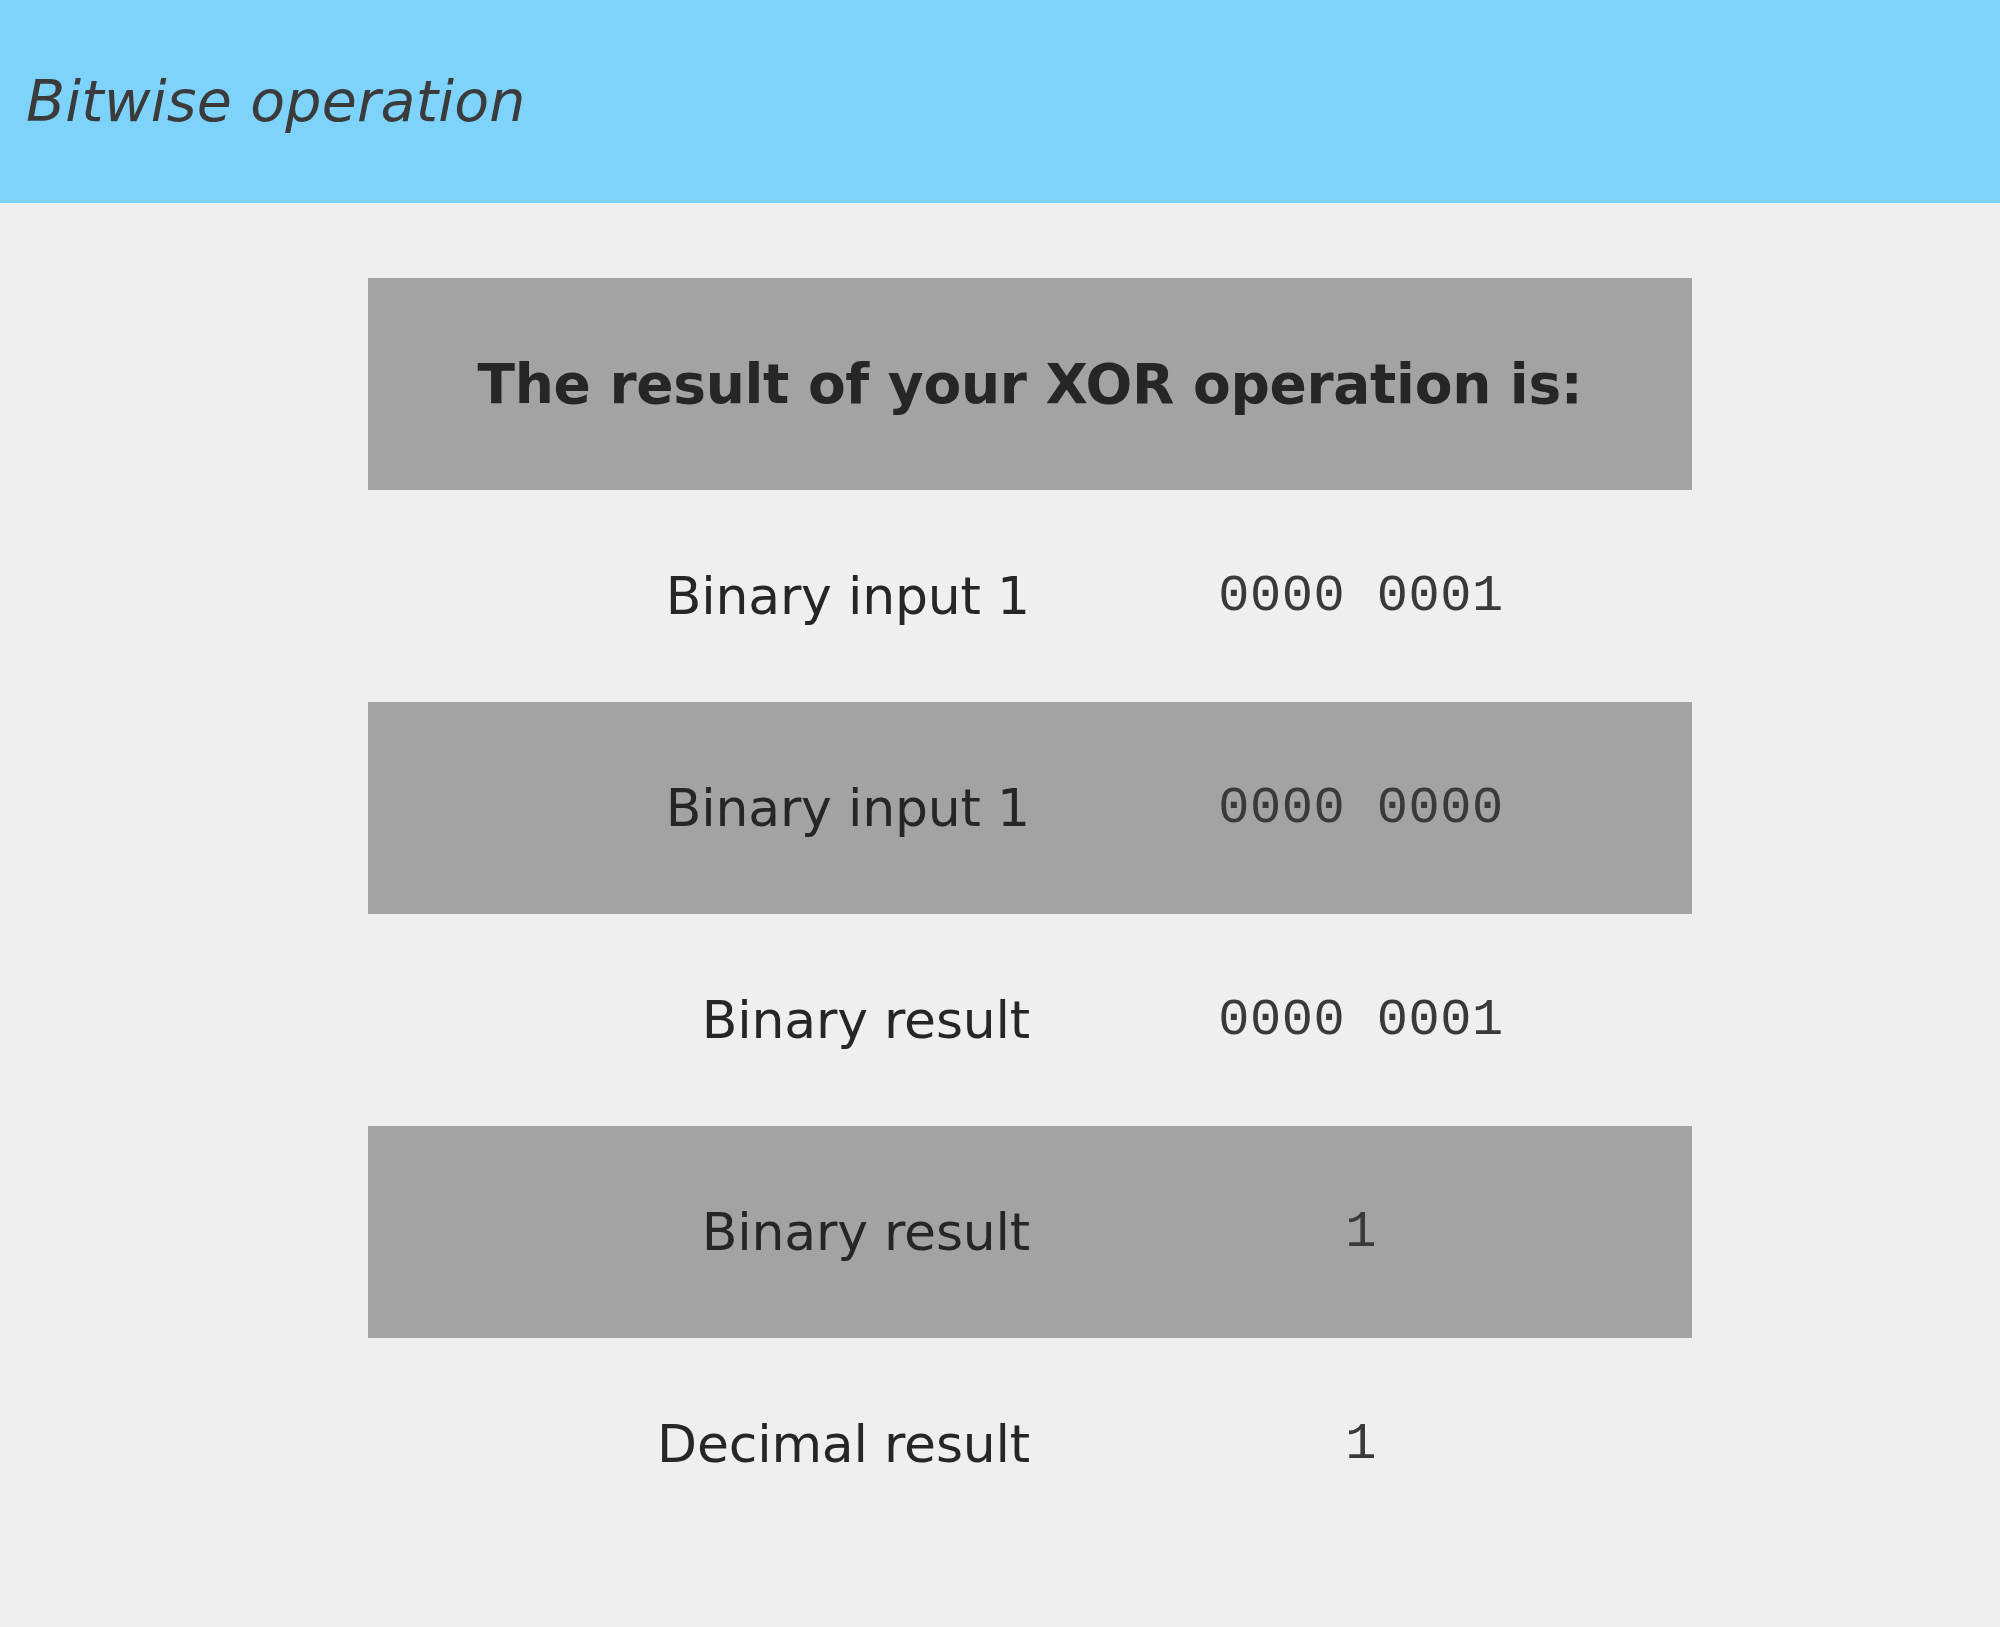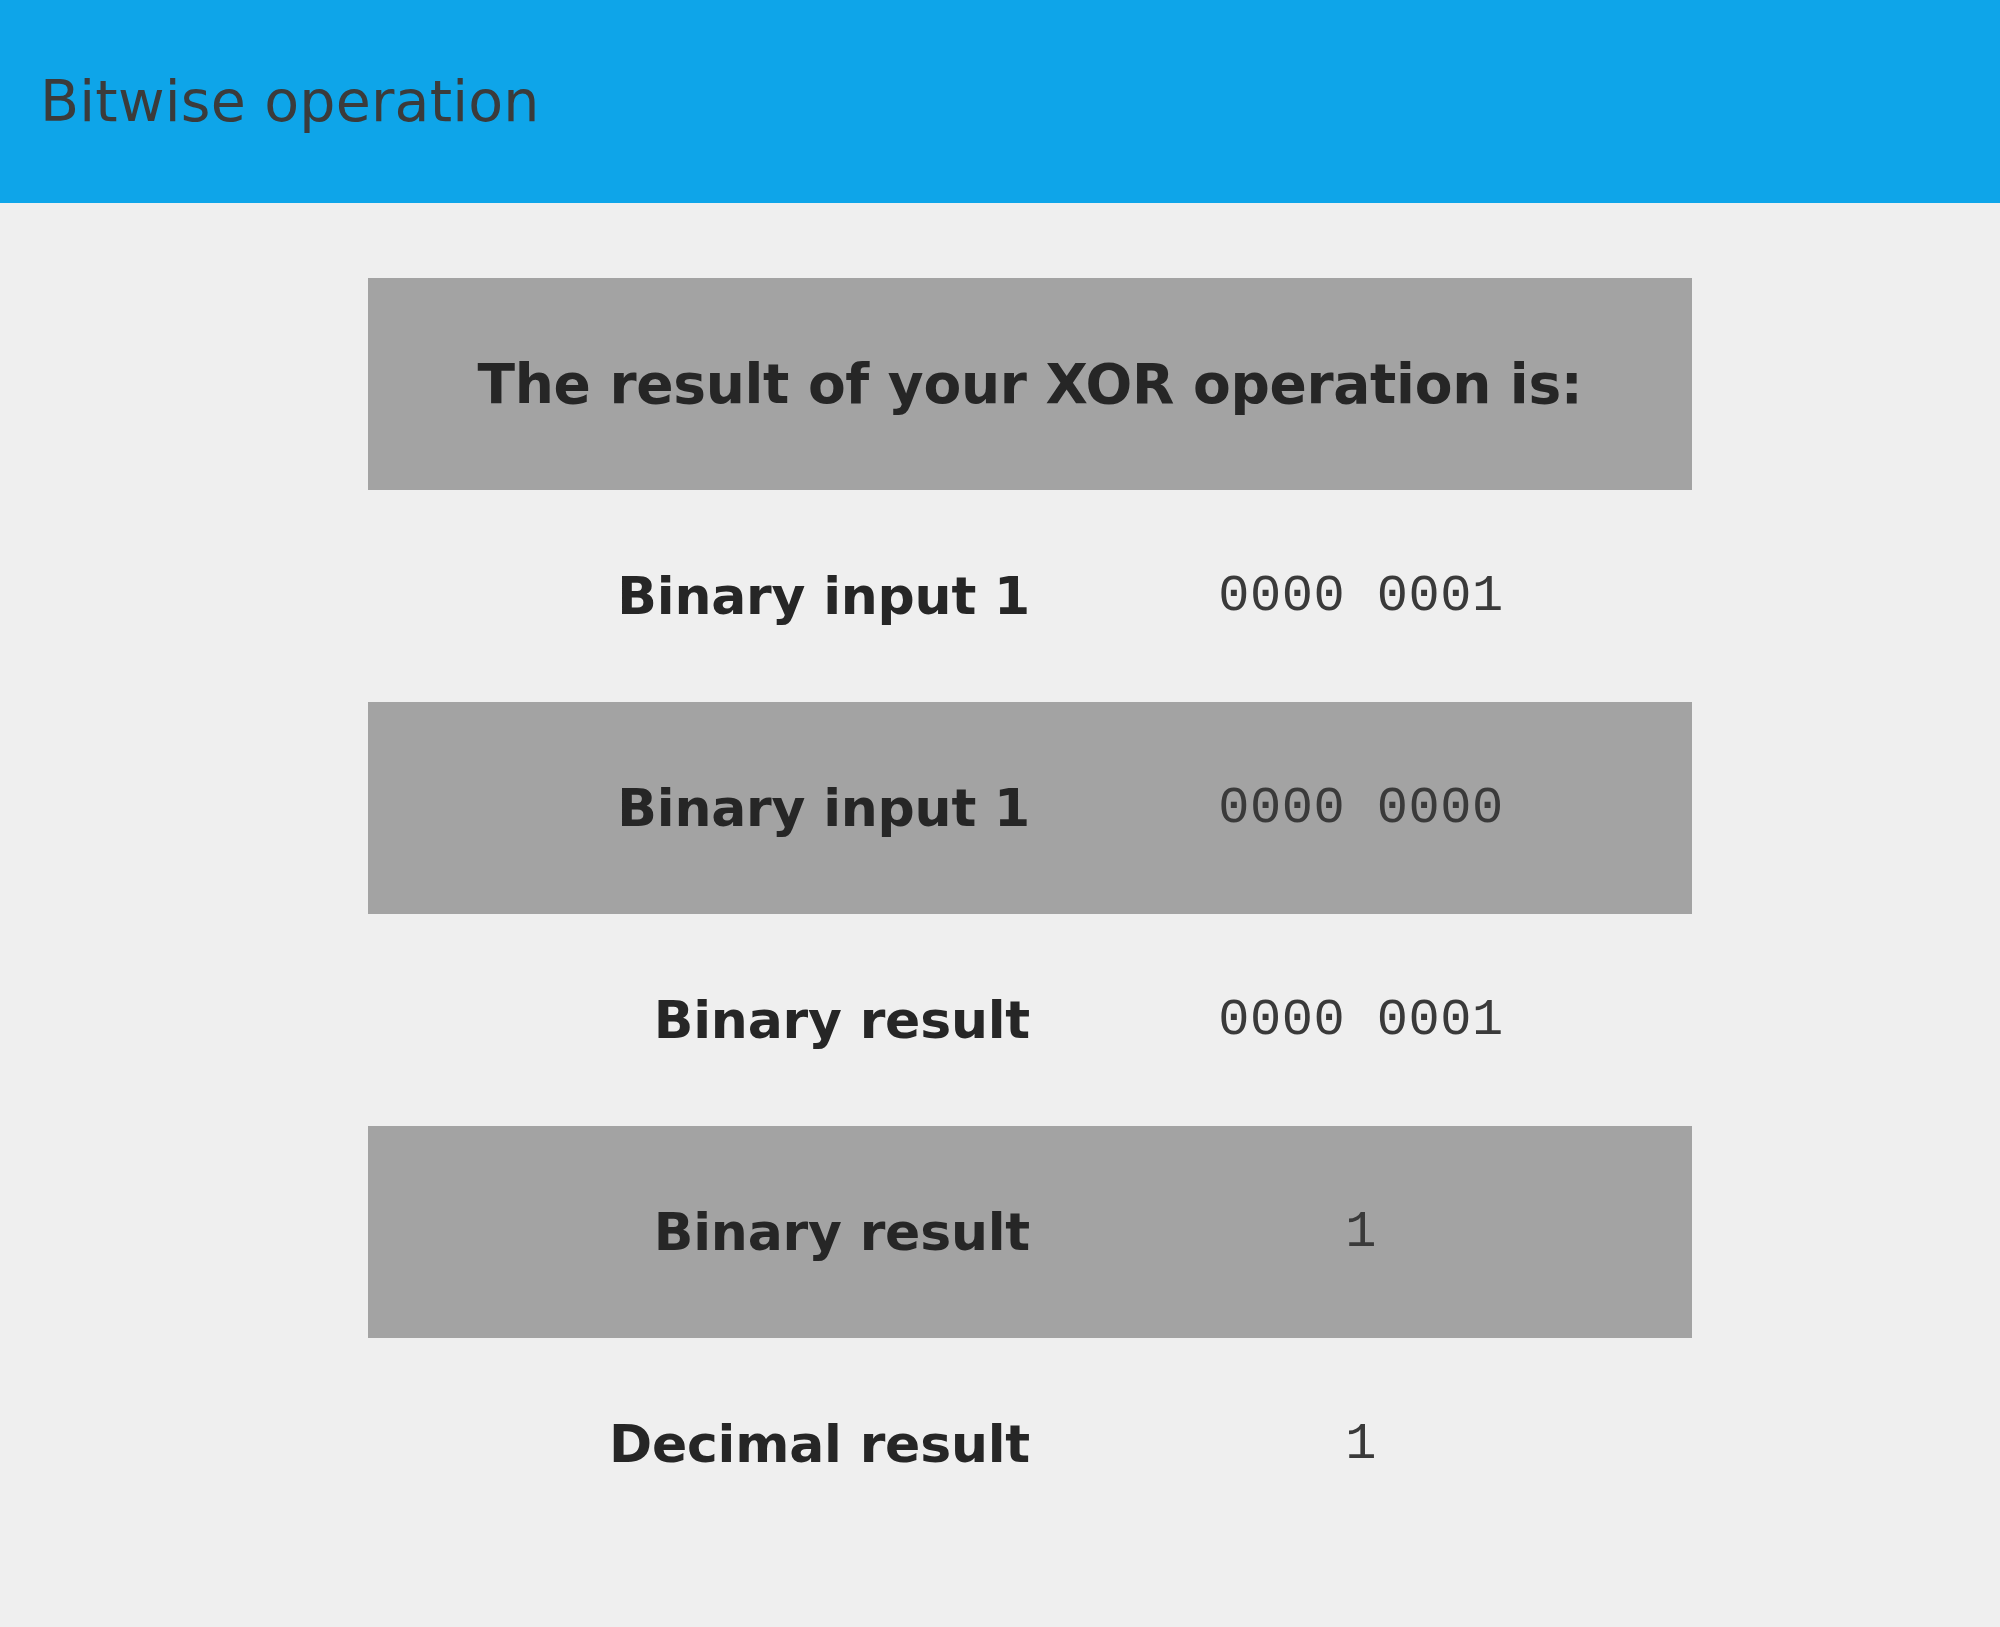--- a/index.html
+++ b/index.html
@@ -11,25 +11,26 @@
     height: 1627px;
     background: #efefef;
     font-family: "DejaVu Sans", "Liberation Sans", sans-serif;
     overflow: hidden;
   }
 
   
   .header-bar {
     width: 100%;
     height: 203px;
-    background: #0ea5e9;
+    background: #7dd3fc;
     box-sizing: border-box;
     display: flex;
     align-items: center;
-    padding-left: 40px;
+    padding-left: 26px;
+    font-style: italic;
   }
   .header-title {
     font-size: 57px;
     font-weight: 400;
     color: #3b3b3b;
     letter-spacing: 0.2px;
     line-height: 1;
   }
 
   
@@ -68,21 +69,21 @@
     font-weight: bold;
     color: #262626;
     letter-spacing: -0.3px;
   }
 
   .row-label {
     width: 620px;
     text-align: right;
     padding-right: 0;
     font-size: 52px;
-    font-weight: bold;
+    font-weight: normal;
     color: #262626;
     letter-spacing: -0.2px;
   }
   .row-value {
     width: 704px;
     text-align: center;
     font-size: 52px;
     font-weight: 400;
     color: #3a3a3a;
     letter-spacing: 0.5px;

